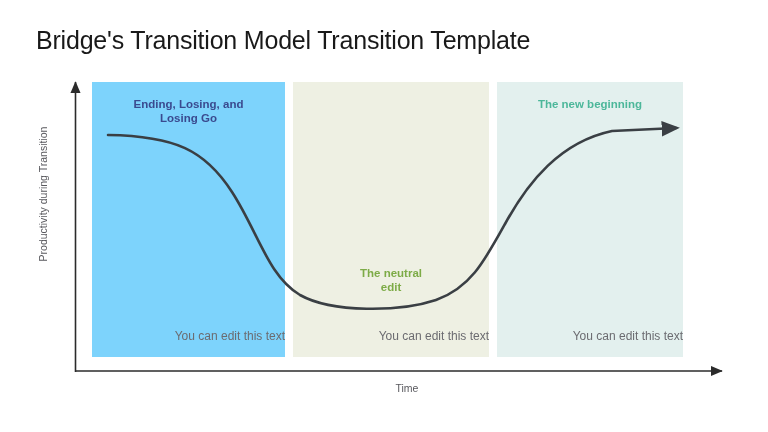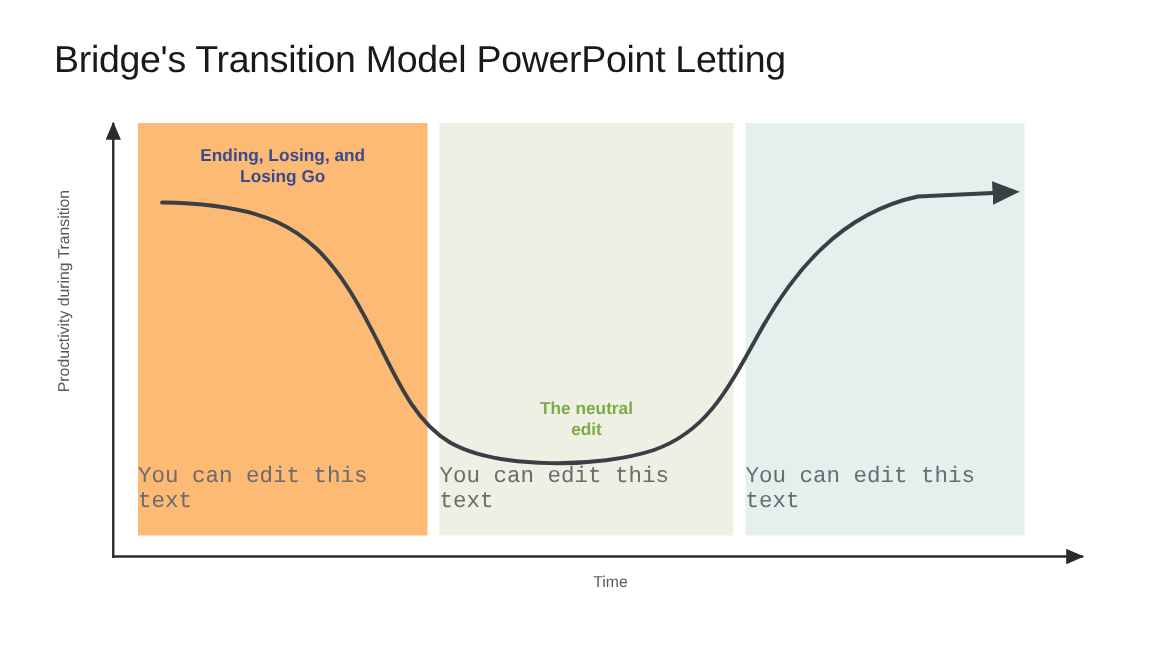--- a/index.html
+++ b/index.html
@@ -32,21 +32,21 @@
     left:0; top:0;
     width:768px; height:432px;
   }
 
   
   .phase-panel {
     position:absolute;
     top:82px;
     height:275px;
   }
-  #phase-panel-1 { left:92px;  width:193px; background:#fdba74; }
+  #phase-panel-1 { left:92px;  width:193px; background:#7dd3fc; }
   #phase-panel-2 { left:293px; width:196px; background:#eef0e3; }
   #phase-panel-3 { left:497px; width:186px; background:#e3f0ee; }
 
   .phase-title {
     position:absolute;
     left:0; right:0;
     text-align:center;
     font-size:11.5px;
     font-weight:bold;
     line-height:14px;
@@ -59,25 +59,24 @@
   #phase-title-2-wrap {
     position:absolute;
     left:293px; width:196px;
     top:266px;
   }
 
   .phase-edit-text {
     position:absolute;
     left:0; right:0;
     bottom:14px;
-    text-align:left;
-    font-size:15px;
+    text-align:right;
+    font-size:12px;
     color:#6b6b70;
     font-weight:400;
-    font-family:Liberation Mono, monospace;
   }
 
   
   #y-axis-label {
     position:absolute;
     left:-52px;
     top:188px;
     width:190px;
     transform:rotate(-90deg);
     transform-origin:center center;
@@ -100,38 +99,39 @@
   #axes-svg { z-index:3; }
   #curve-svg { z-index:4; }
   .panel-layer { z-index:1; }
   .text-layer  { z-index:5; }
 </style>
 </head>
 <body>
 
 <div id="slide">
 
-  <div id="page-title">Bridge's Transition Model PowerPoint Letting</div>
+  <div id="page-title">Bridge's Transition Model Transition Template</div>
 
   <div id="chart-area">
 
     <div class="panel-layer">
       <div class="phase-panel" id="phase-panel-1">
         <div class="phase-title" id="phase-title-1">
           <span>Ending, Losing, and</span><br>
           <span>Losing Go</span>
         </div>
         <div class="phase-edit-text">You can edit this text</div>
       </div>
 
       <div class="phase-panel" id="phase-panel-2">
         <div class="phase-edit-text">You can edit this text</div>
       </div>
 
       <div class="phase-panel" id="phase-panel-3">
+        <div class="phase-title" id="phase-title-3">The new beginning</div>
         <div class="phase-edit-text">You can edit this text</div>
       </div>
     </div>
 
     <div id="phase-title-2-wrap" class="text-layer">
       <div class="phase-title" id="phase-title-2">
         <span>The neutral</span><br>
         <span>edit</span>
       </div>
     </div>

